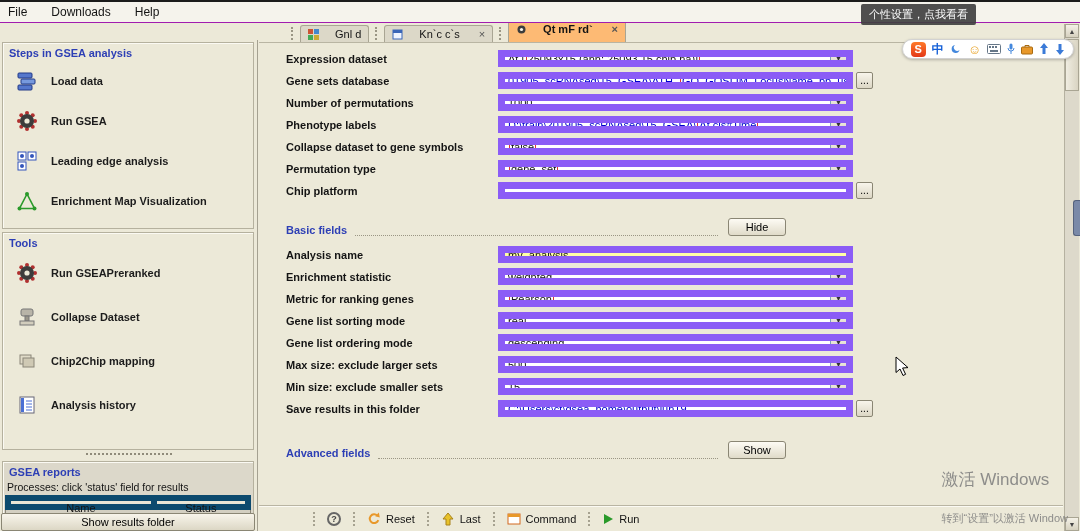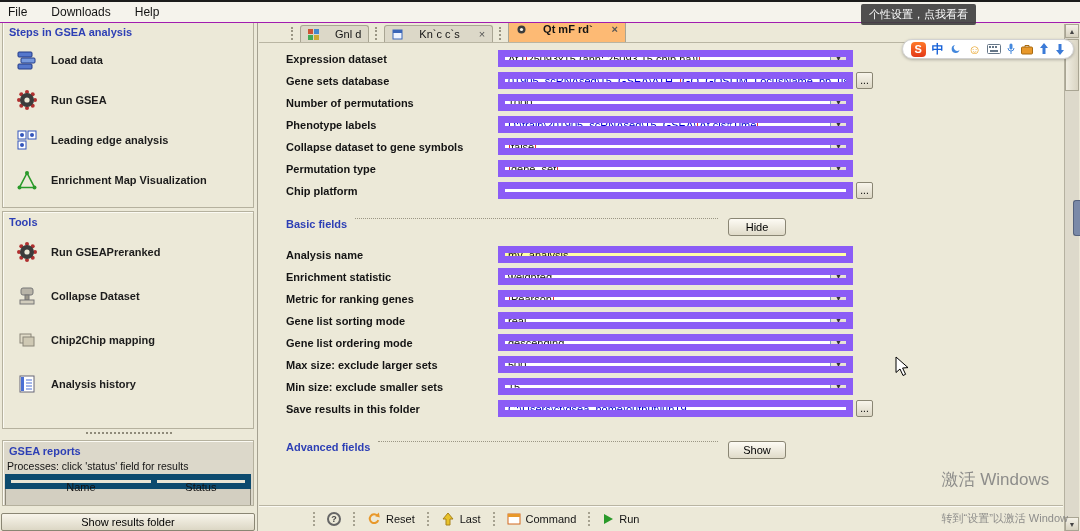--- a/index.html
+++ b/index.html
@@ -10,21 +10,21 @@
   }
   .top-edge { position:absolute; top:0; left:0; right:0; height:2px; background:#1b1b1b; z-index:50; }
 
   
   .menubar { position:absolute; top:2px; left:0; right:0; height:21px; background:#f5f3ec;
     border-bottom:1px solid #a21caf; display:flex; align-items:center; padding-left:8px; gap:24px;
     font-size:12px; z-index:5; }
   .menubar span { cursor:default; }
 
   
-  .sidebar { position:absolute; top:19px; left:0; width:258px; bottom:0; background:#ece9d8;
+  .sidebar { position:absolute; top:40px; left:0; width:258px; bottom:0; background:#ece9d8;
     border-right:1px solid #a5a191; }
   .panel { position:absolute; left:2px; right:3px; border:1px solid #b5b19e;
     box-shadow:inset 1px 1px 0 #fbfaf3; background:#ece9d8; overflow:hidden; }
   .panel-title { color:#2d3fb5; font-weight:bold; padding:4px 6px 2px; }
   .panel-steps { top:2px; height:187px; }
   .panel-tools { top:192px; height:218px; }
   .panel-reports { top:421px; height:66px; background:#dcd8ca; }
   .side-item { display:flex; align-items:center; gap:12px; padding-left:12px; cursor:pointer; }
   .panel-steps .side-item { height:40px; }
   .panel-tools .side-item { height:44px; }
@@ -62,21 +62,21 @@
   .redbox { border:1px solid #e03434; padding:8px 1px; margin:0 1px; }
   .redbox:empty { display:none; }
   .arrow { margin-left:auto; width:16px; height:15px; background:linear-gradient(#f8f5ec,#d7d2c0);
     border-left:1px solid #7f9db9; display:flex; align-items:center; justify-content:center;
     font-size:7px; color:#333; flex-shrink:0; cursor:pointer; }
   .field.yellow { background:#ffffa6; }
   .dots-btn { width:17px; height:17px; margin-left:3px; background:linear-gradient(#f8f5eb,#dcd7c5);
     border:1px solid #8a8674; border-radius:2px; font-size:10px; line-height:8px; cursor:pointer;
     font-family:"Liberation Sans",sans-serif; }
 
-  .section-head { display:flex; align-items:flex-start; width:500px; margin:19px 0 10px; }
+  .section-head { display:flex; align-items:flex-end; width:500px; margin:19px 0 10px; }
   .sec-title { color:#2d3fb5; font-weight:bold; margin-right:8px; }
   .sec-rule { flex:1; border-top:1px dotted #9a9684; height:0; margin-right:10px; }
   .sec-btn { width:58px; height:18px; background:linear-gradient(#fdfbf4,#e0dbc9);
     border:1px solid #8a8674; border-radius:3px; font-size:11px; cursor:pointer;
     font-family:"Liberation Sans",sans-serif; }
   .adv-head { margin-top:24px; }
 
   .bottom-bar { position:absolute; bottom:0; left:0; right:0; height:26px; background:#ece9d8;
     border-top:1px solid #b9b5a3; box-shadow:inset 0 1px 0 #fbfaf3; display:flex; align-items:center;
     padding-left:42px; }

